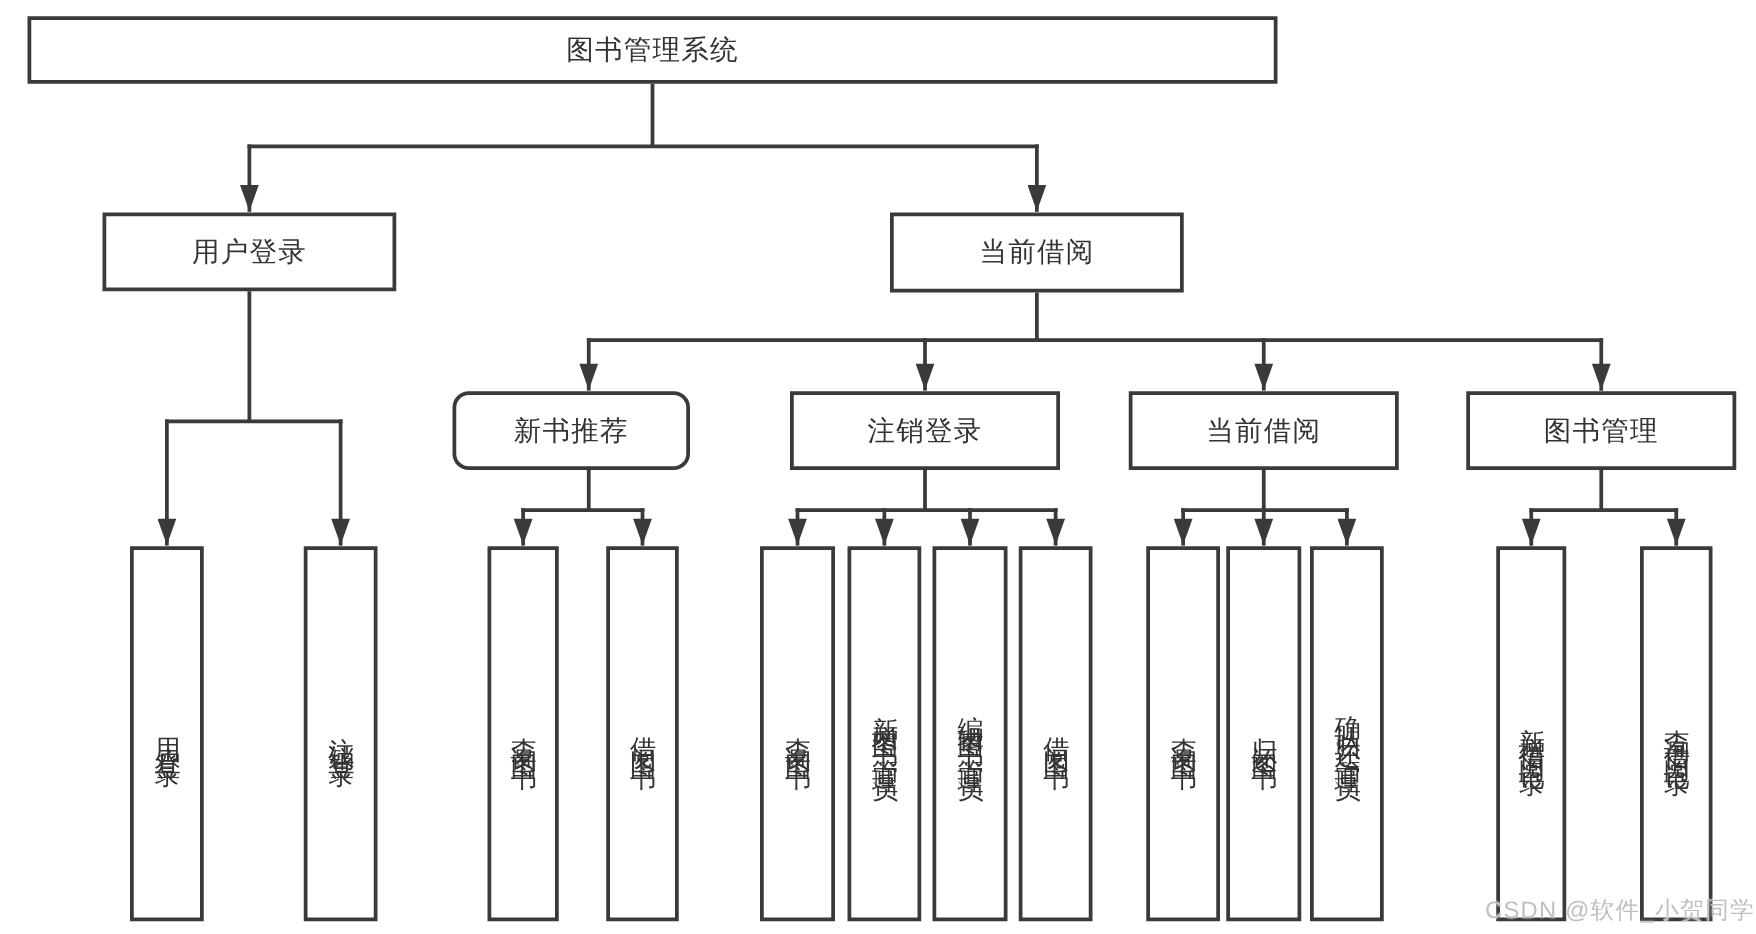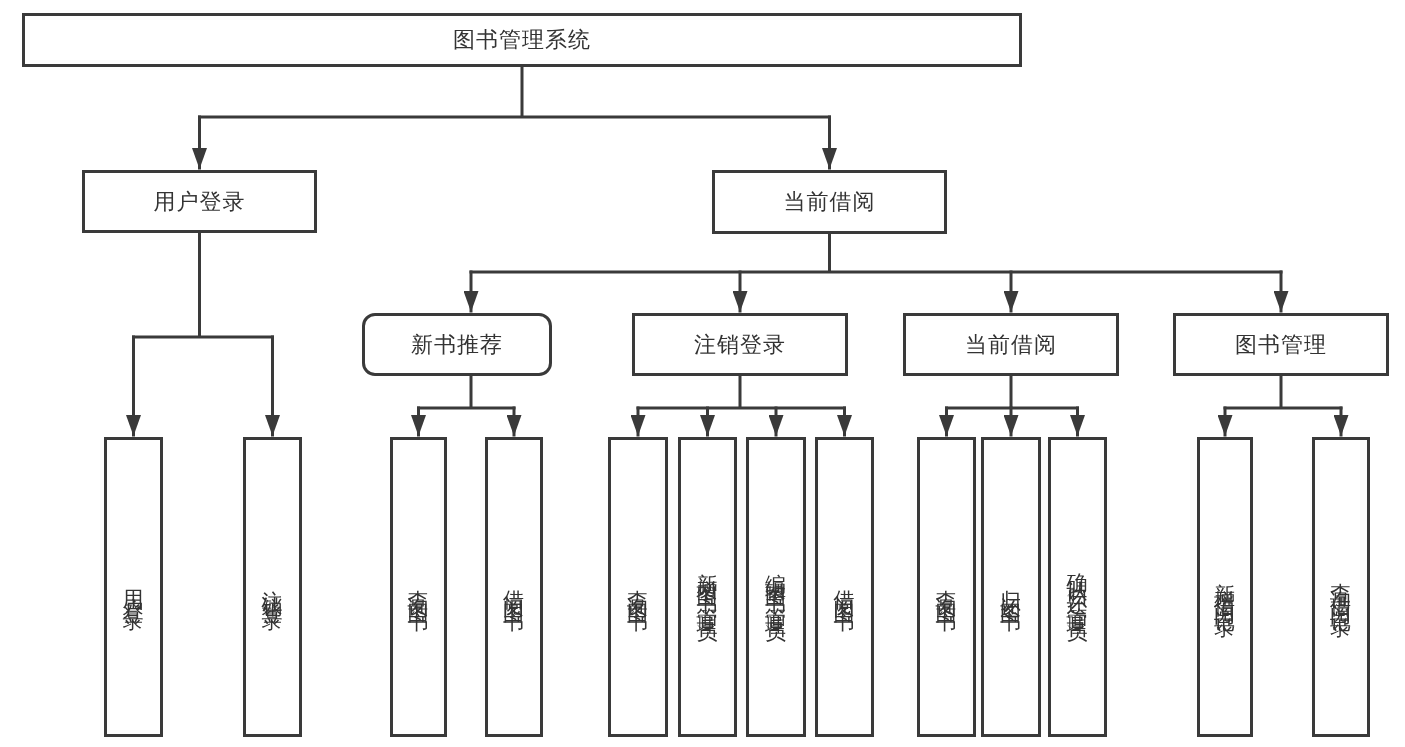--- a/index.html
+++ b/index.html
@@ -174,14 +174,15 @@
     <span>确认归还（管理员）</span>
   </div>
 
   <div class="box vbox" style="left:1197px; top:437px; width:56px; height:300px;">
     <span>新增借阅记录</span>
   </div>
   <div class="box vbox" style="left:1312px; top:437px; width:58px; height:300px;">
     <span>查询借阅记录</span>
   </div>
 
+  <div class="watermark">CSDN @软件_小贺同学</div>
 
 </div>
 
 </body></html>

